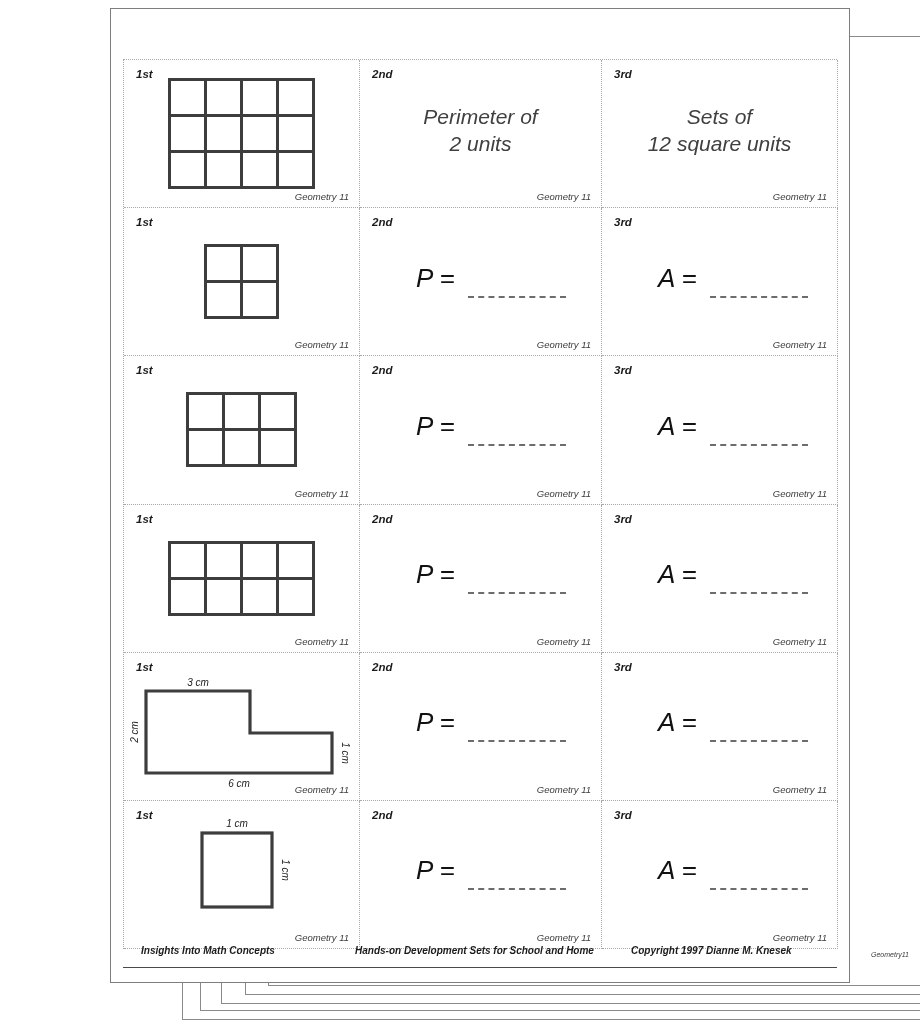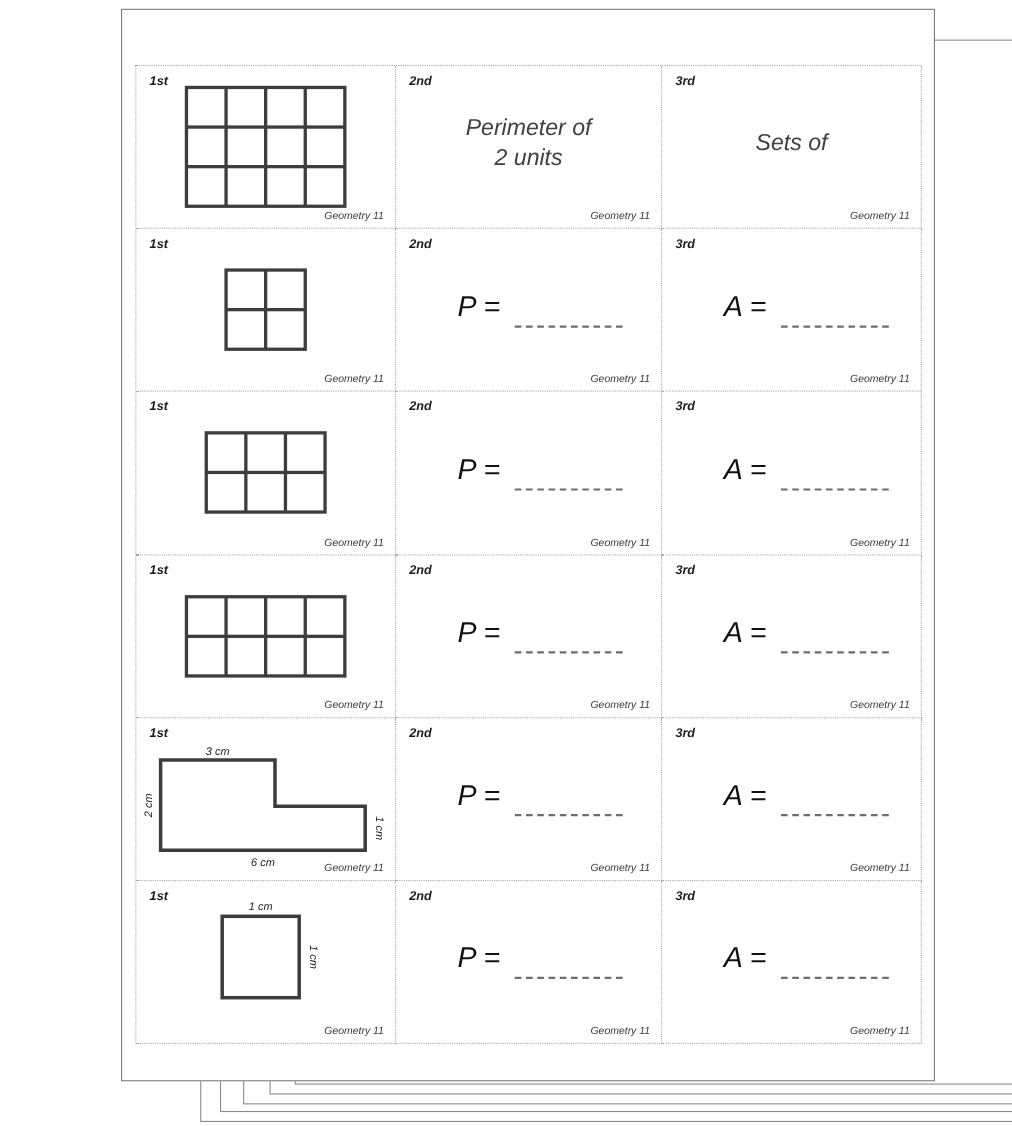--- a/index.html
+++ b/index.html
@@ -262,20 +262,21 @@
         <div class="statement">
           <div>Perimeter of</div>
           <div>2 units</div>
         </div>
         <div class="cell-tag">Geometry 11</div>
       </div>
       <div class="cell">
         <div class="cell-order">3rd</div>
         <div class="statement">
           <div>Sets of</div>
+          <div>12 square units</div>
         </div>
         <div class="cell-tag">Geometry 11</div>
       </div>
       <div class="cell">
         <div class="cell-order">1st</div>
         <div class="fig-wrap">
           <div class="grid-fig" style="grid-template-columns: repeat(2, 33px); grid-template-rows: repeat(2, 33px); background: rgb(61, 61, 61);">
             <div class="sq"></div>
             <div class="sq"></div>
             <div class="sq"></div>
@@ -413,14 +414,20 @@
       <div class="cell">
         <div class="cell-order">3rd</div>
         <div class="prompt-block">
           <div class="prompt-sym">A =</div>
           <div class="prompt-line" style="border-top-color: rgb(109, 109, 109);"></div>
         </div>
         <div class="cell-tag">Geometry 11</div>
       </div>
     </div>
 
+  <div class="footer">
+    <span class="footer-item f-left">Insights Into Math Concepts</span>
+    <span class="footer-item f-mid">Hands-on Development Sets for School and Home</span>
+    <span class="footer-item f-right">Copyright 1997 Dianne M. Knesek</span>
+    <span class="f-tag">Geometry11</span>
+  </div>
 
 </div>
 
 </body></html>

